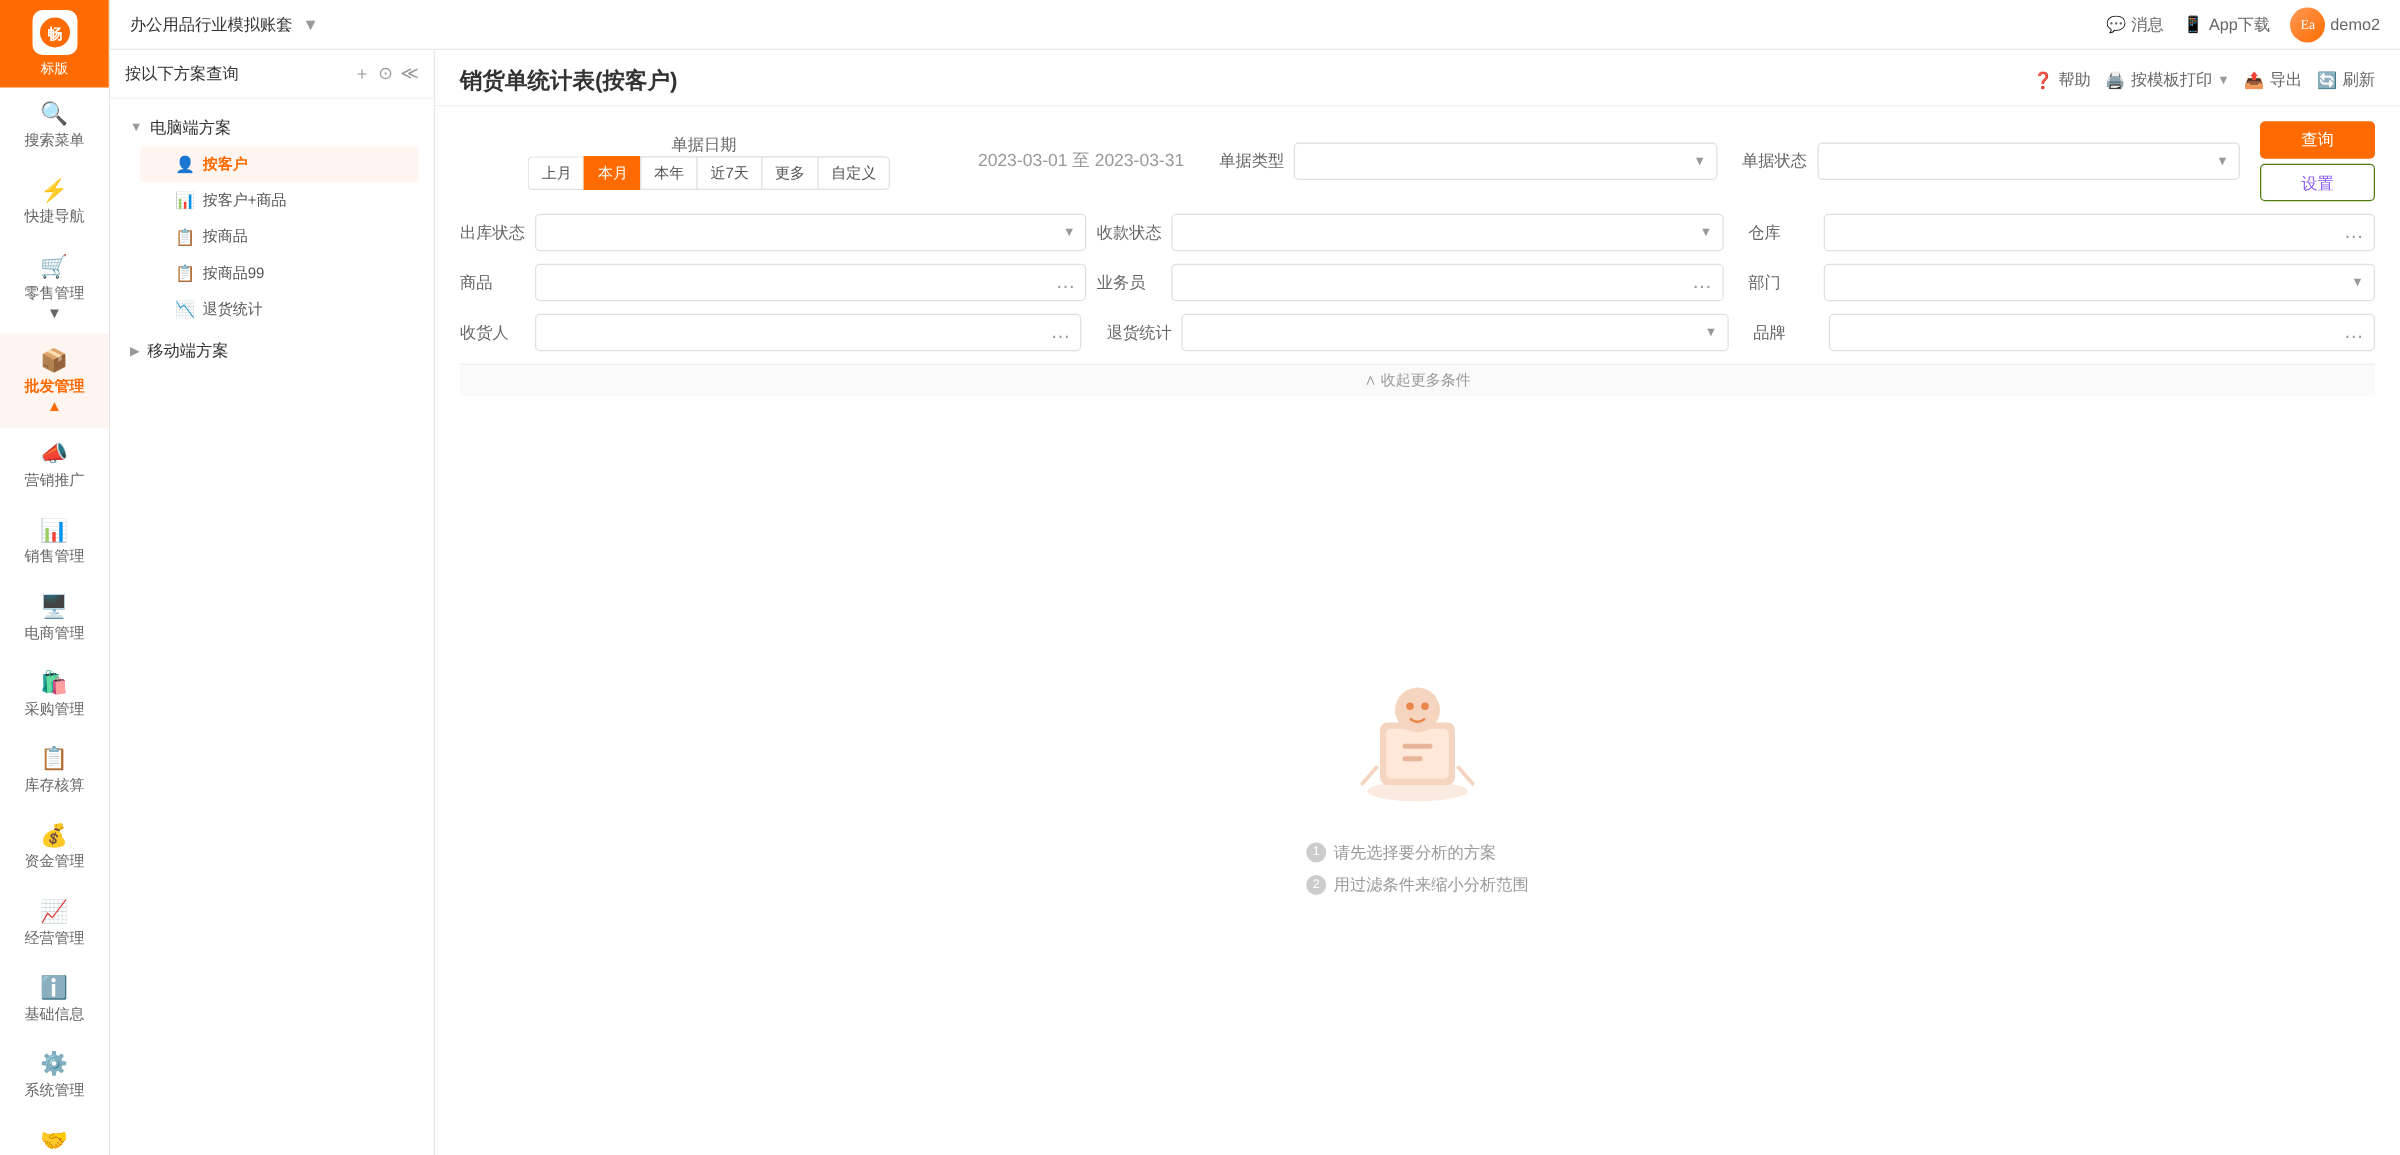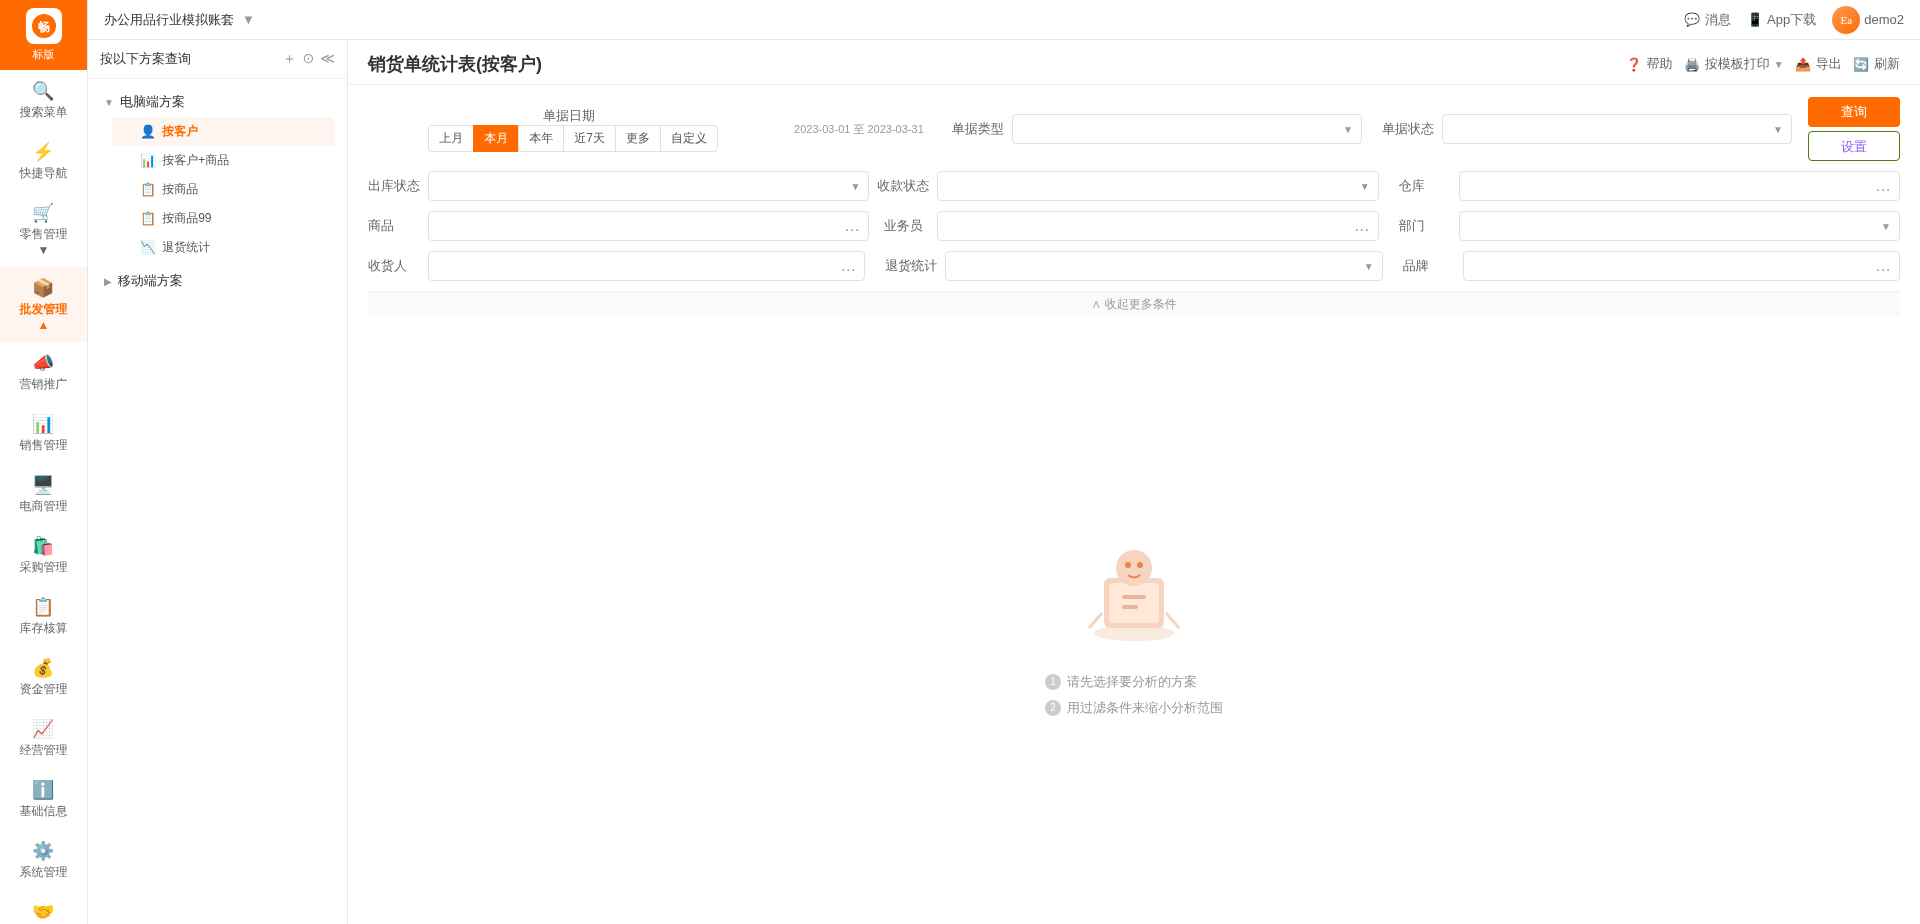--- a/index.html
+++ b/index.html
@@ -258,21 +258,21 @@
       background: #fff;
       cursor: pointer;
       font-size: 12px;
       color: #555;
       border-right: none;
     }
     .date-quick-btn:first-child { border-radius: 4px 0 0 4px; }
     .date-quick-btn:last-child { border-right: 1px solid #e0e0e0; border-radius: 0 4px 4px 0; }
     .date-quick-btn.active { background: #ff6b00; color: #fff; border-color: #ff6b00; }
     .date-range-text {
-      font-size: 11px;
+      font-size: 14px;
       color: #999;
       margin-left: 8px;
     }
 
     
     .dropdown-field {
       flex: 1;
       height: 30px;
       border: 1px solid #e0e0e0;
       border-radius: 4px;
@@ -608,21 +608,21 @@
             </div>
           </div>
 
           <div class="query-row">
             <div class="query-field">
               <span class="query-field-label">商品</span>
               <div class="dots-select">
                 <span>…</span>
               </div>
             </div>
-            <div class="query-field" style="margin-left:0;text-align:center;">
+            <div class="query-field" style="margin-left:0;">
               <span class="query-field-label">业务员</span>
               <div class="dots-select">
                 <span>…</span>
               </div>
             </div>
             <div class="query-field" style="margin-left:12px;">
               <span class="query-field-label">部门</span>
               <div class="dropdown-field">
                 <span></span>
                 <span class="dd-arrow">▼</span>

